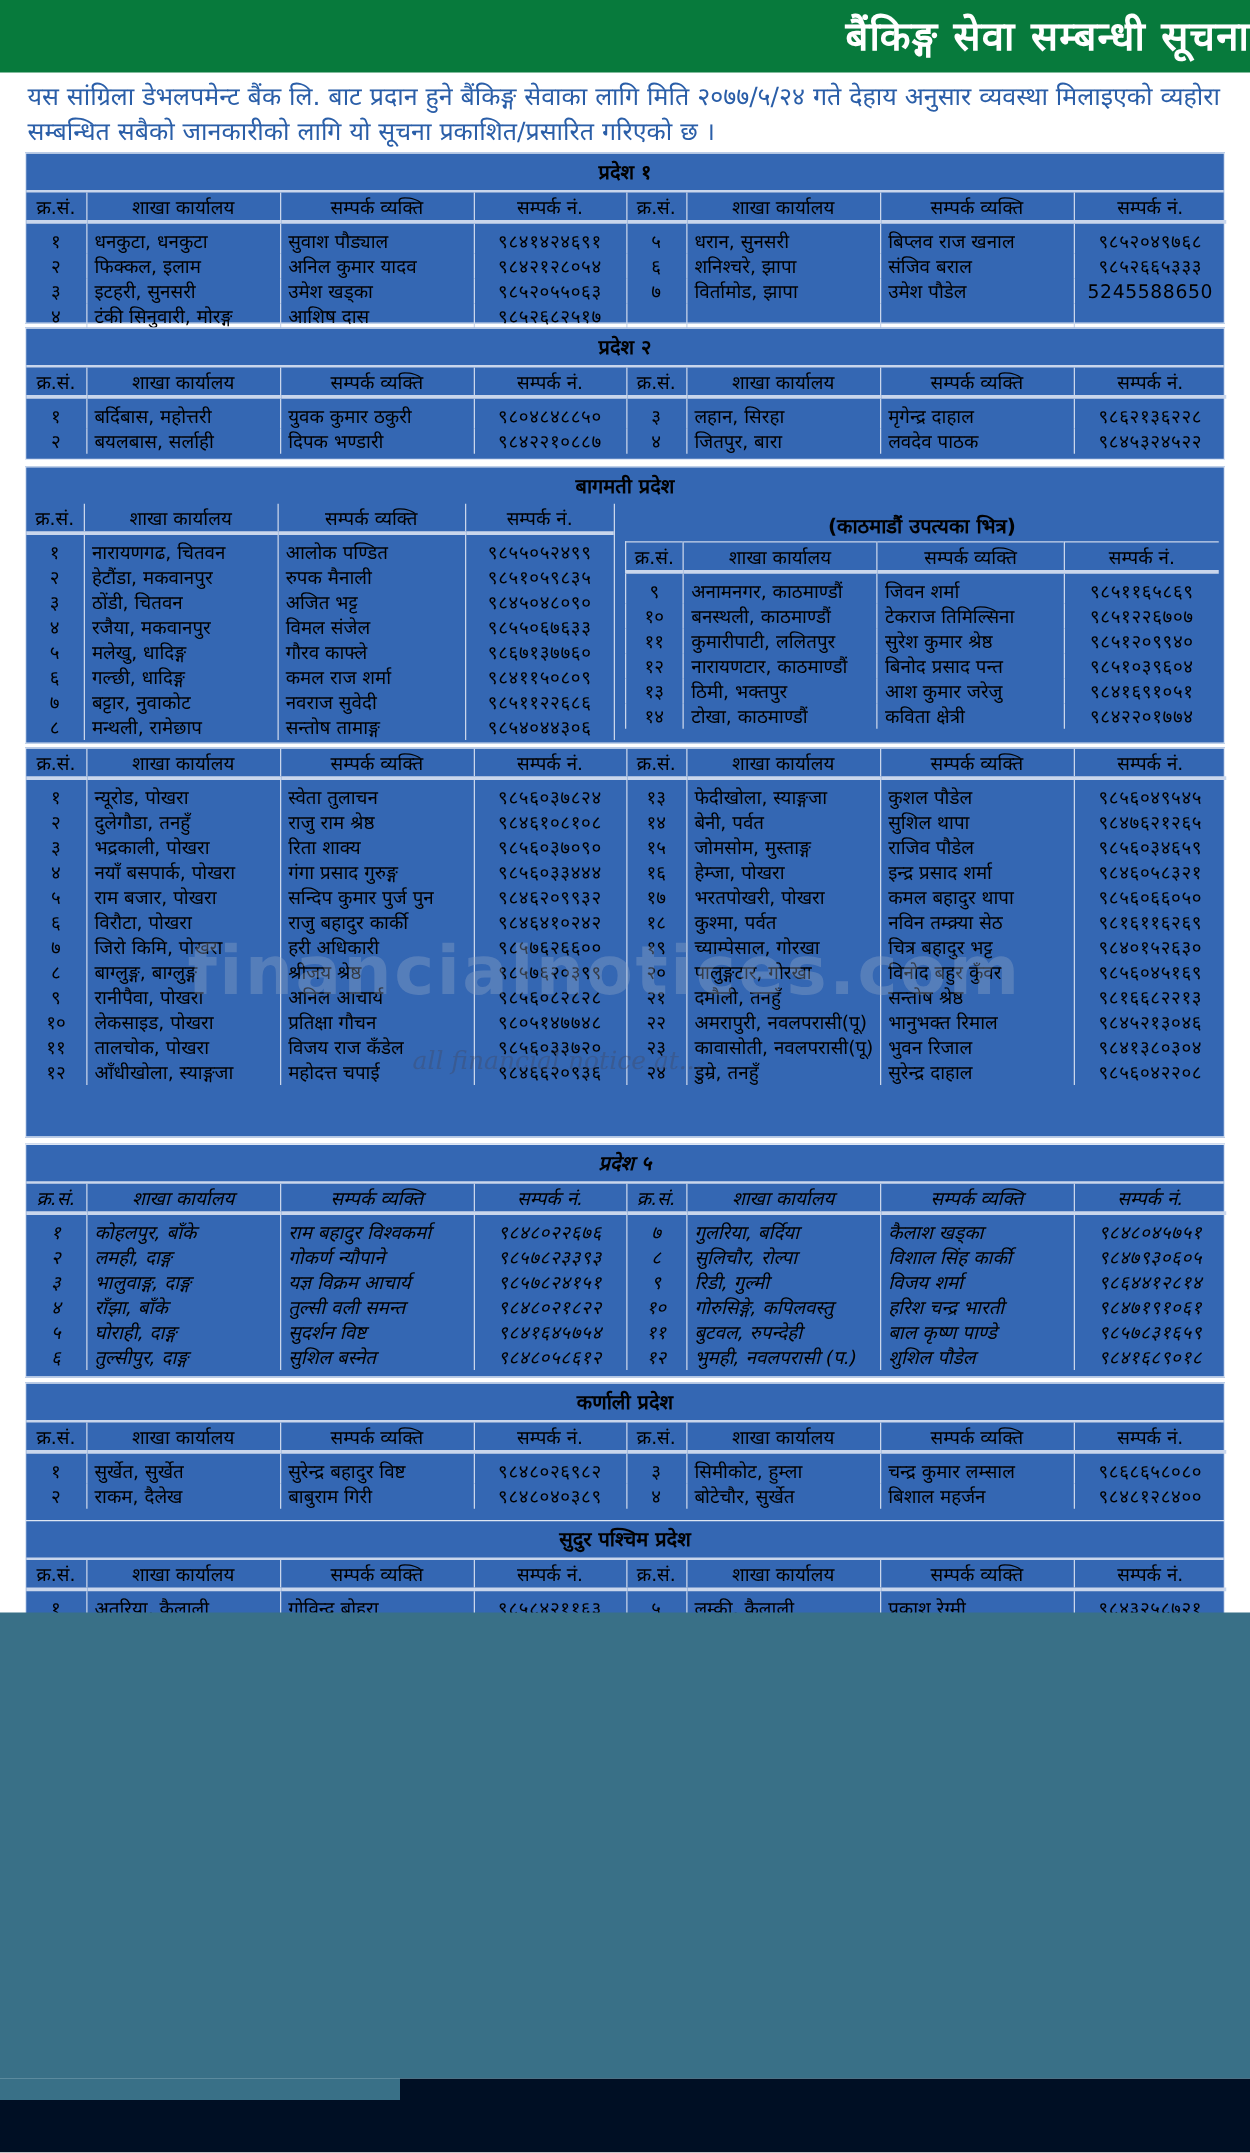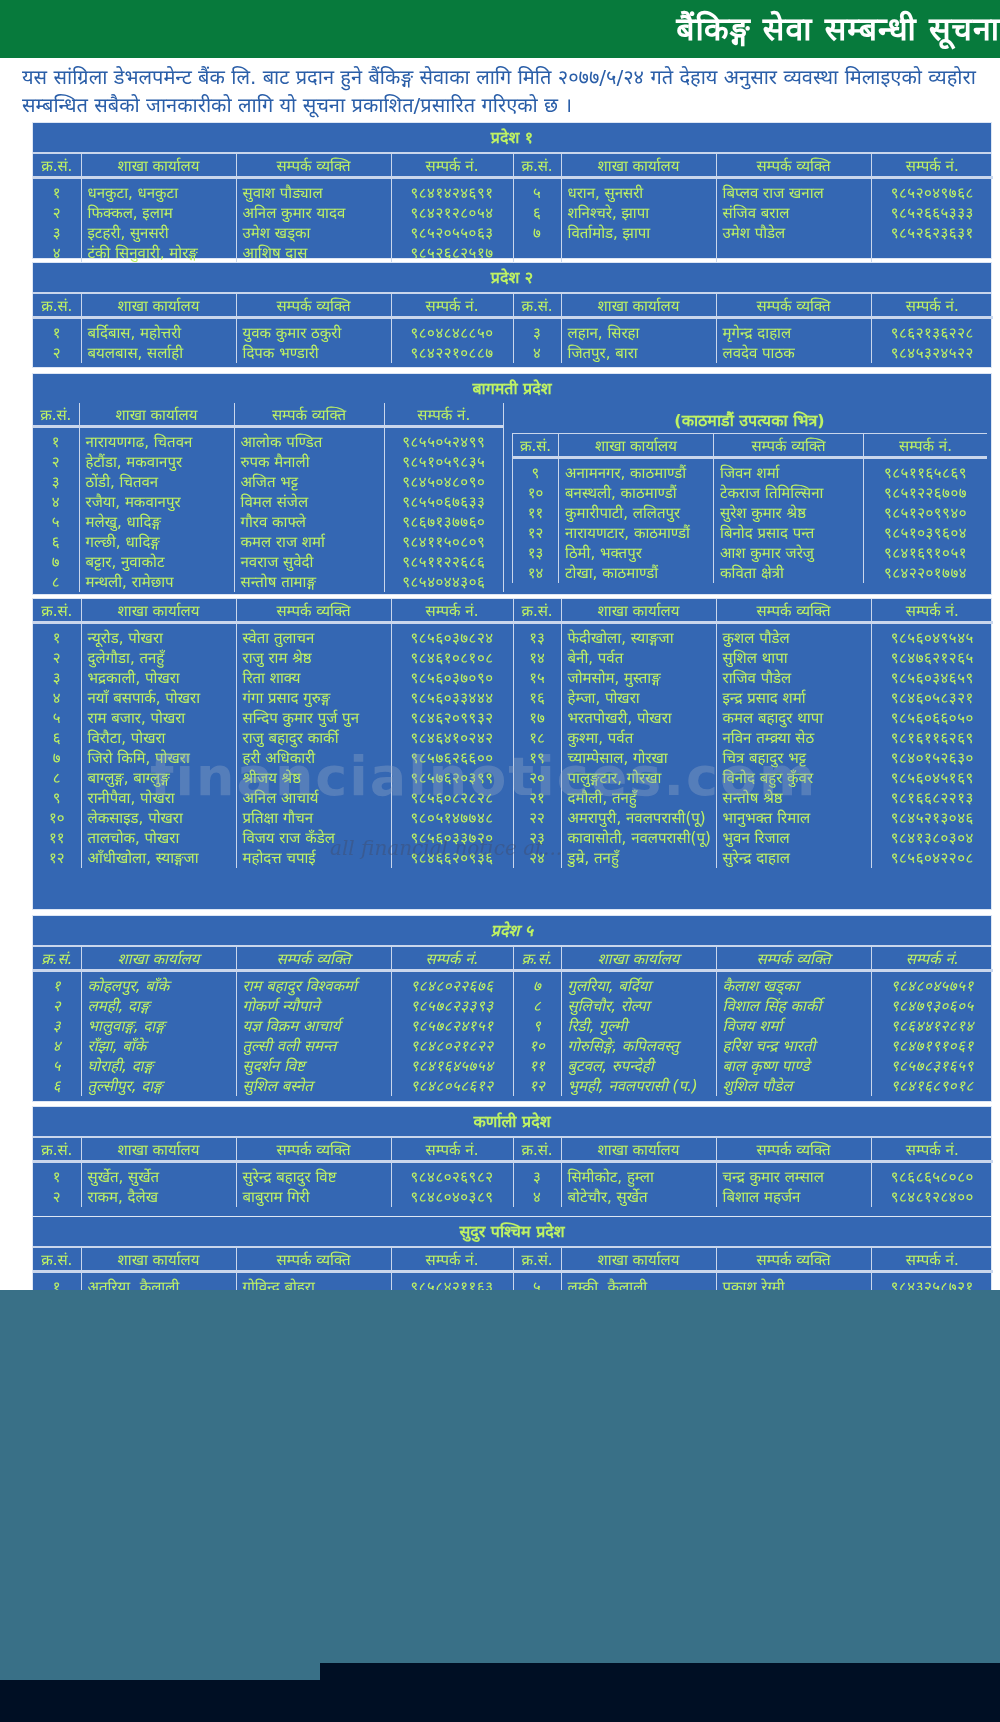--- a/index.html
+++ b/index.html
@@ -10,21 +10,21 @@
   .title-bar {
     position:absolute; left:0; top:0; width:1000px; height:58px;
     background:#077a3c; color:#fff; text-align:right;
     font-size:32px; font-weight:bold; line-height:58px; letter-spacing:1px;
   }
   .intro {
     position:absolute; left:22px; top:63px; width:960px;
     color:#2a5ea8; font-size:20px; line-height:28px;
   }
   .section {
-    position:absolute; left:32px; width:960px; background:#3467b3; color:#bef264;
+    position:absolute; left:20px; width:960px; background:#3467b3; color:#000000;
     border:1px solid #dde6f4; box-sizing:border-box;
   }
   .sec-title {
     height:29px; line-height:29px; text-align:center; font-weight:bold; font-size:16px;
     border-bottom:2px solid #c9d6ec;
   }
   table { border-collapse:collapse; width:100%; table-layout:fixed; }
   th {
     font-weight:normal; font-size:15px; height:22px; padding:0 4px;
     border-right:1px solid #c9d6ec; border-bottom:3px solid #c9d6ec;
@@ -111,21 +111,21 @@
           <td class="ph">९८५२६६५३३३</td>
         </tr>
         <tr class="">
           <td class="sn">३</td>
           <td>इटहरी, सुनसरी</td>
           <td>उमेश खड्का</td>
           <td class="ph">९८५२०५५०६३</td>
           <td class="sn">७</td>
           <td>विर्तामोड, झापा</td>
           <td>उमेश पौडेल</td>
-          <td class="ph">९८५२६२३६३१</td>
+          <td class="ph">5245588650</td>
         </tr>
         <tr class="">
           <td class="sn">४</td>
           <td>टंकी सिनुवारी, मोरङ्ग</td>
           <td>आशिष दास</td>
           <td class="ph">९८५२६८२५१७</td>
           <td></td>
           <td></td>
           <td></td>
           <td></td>

